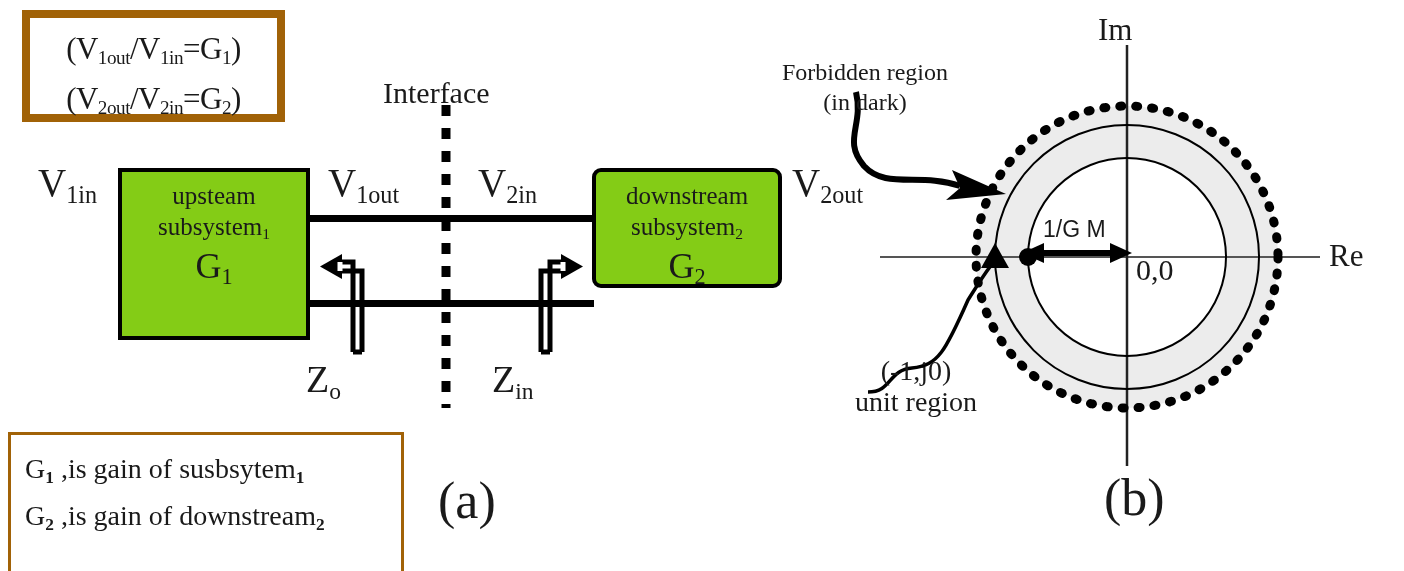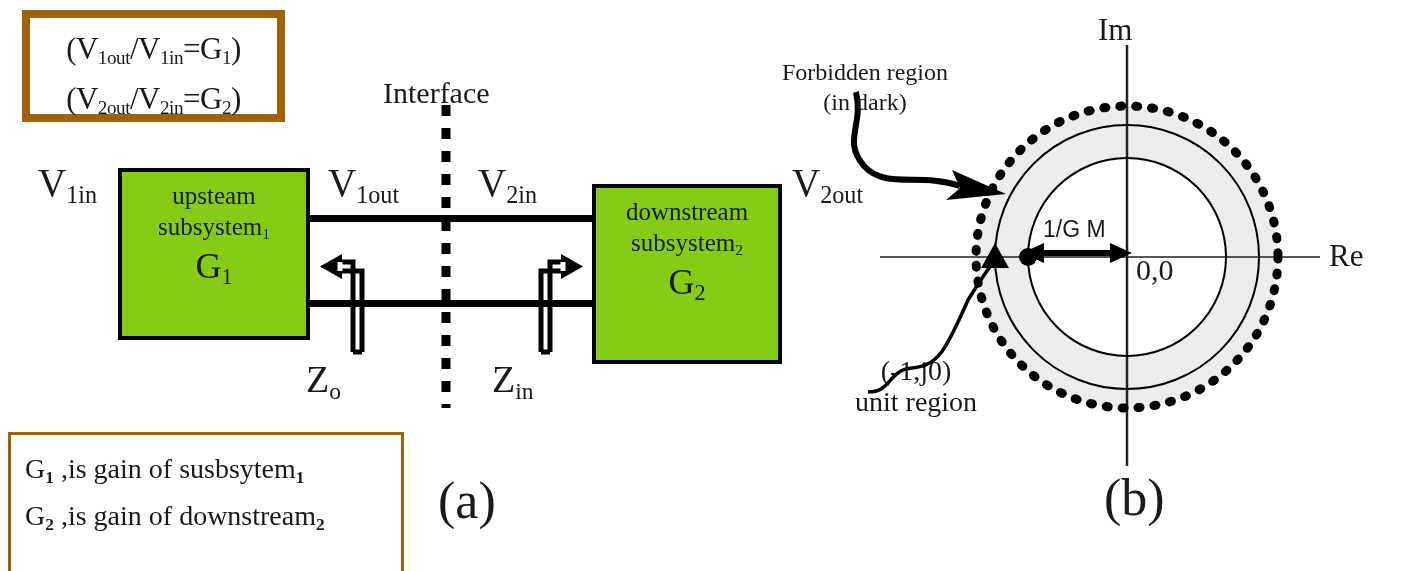--- a/index.html
+++ b/index.html
@@ -69,21 +69,21 @@
     font-size: 25px;
     line-height: 31px;
     white-space: nowrap;
   }
   .sub-block .blk-gain {
     font-size: 36px;
     line-height: 44px;
     margin-top: 2px;
   }
   #block-upstream   { left: 118px; top: 168px; width: 192px; height: 172px; }
-  #block-downstream { left: 592px; top: 184px; width: 190px; height: 180px; }
+  #block-downstream { left: 592px; top: 168px; width: 190px; height: 120px; border-radius: 9px; }
 
   
   .port-label {
     font-size: 39px;
     line-height: 39px;
     white-space: nowrap;
   }
   .z-label {
     font-size: 38px;
     line-height: 38px;

